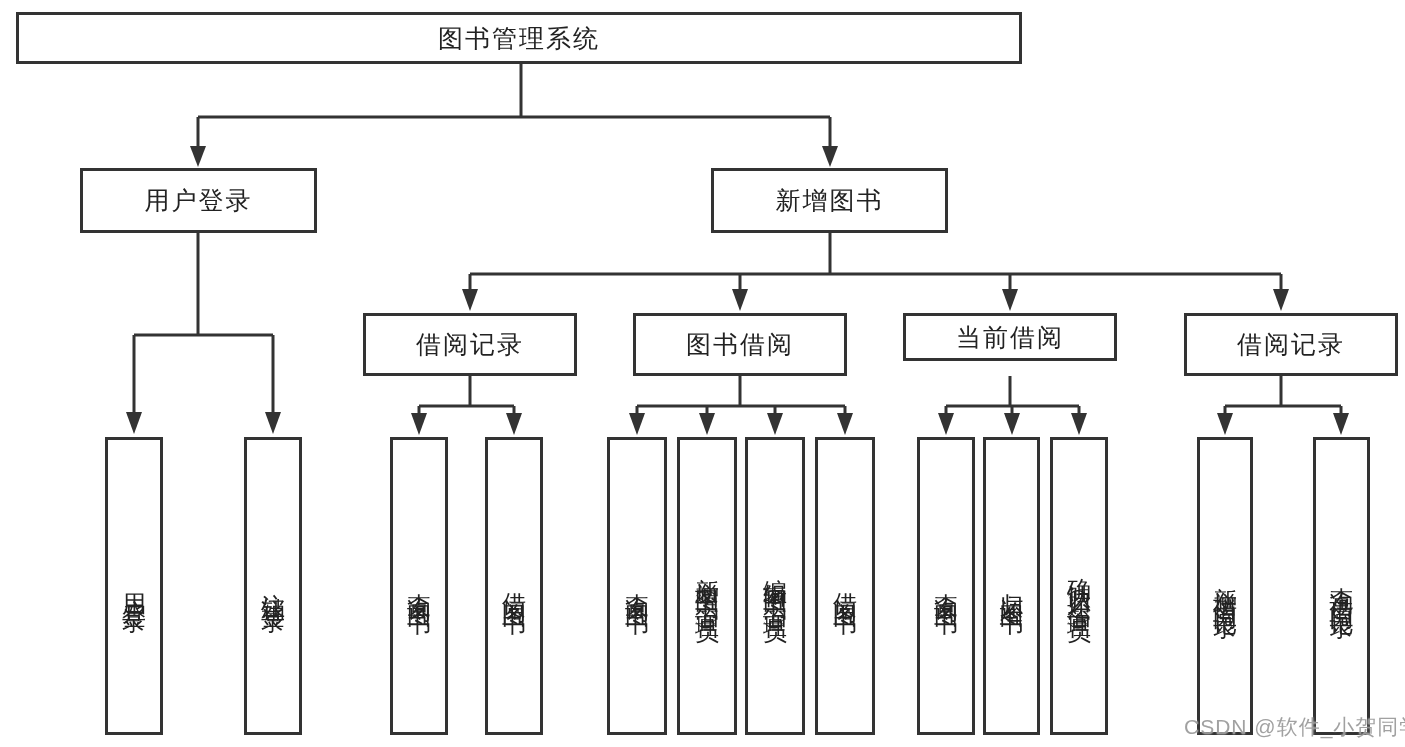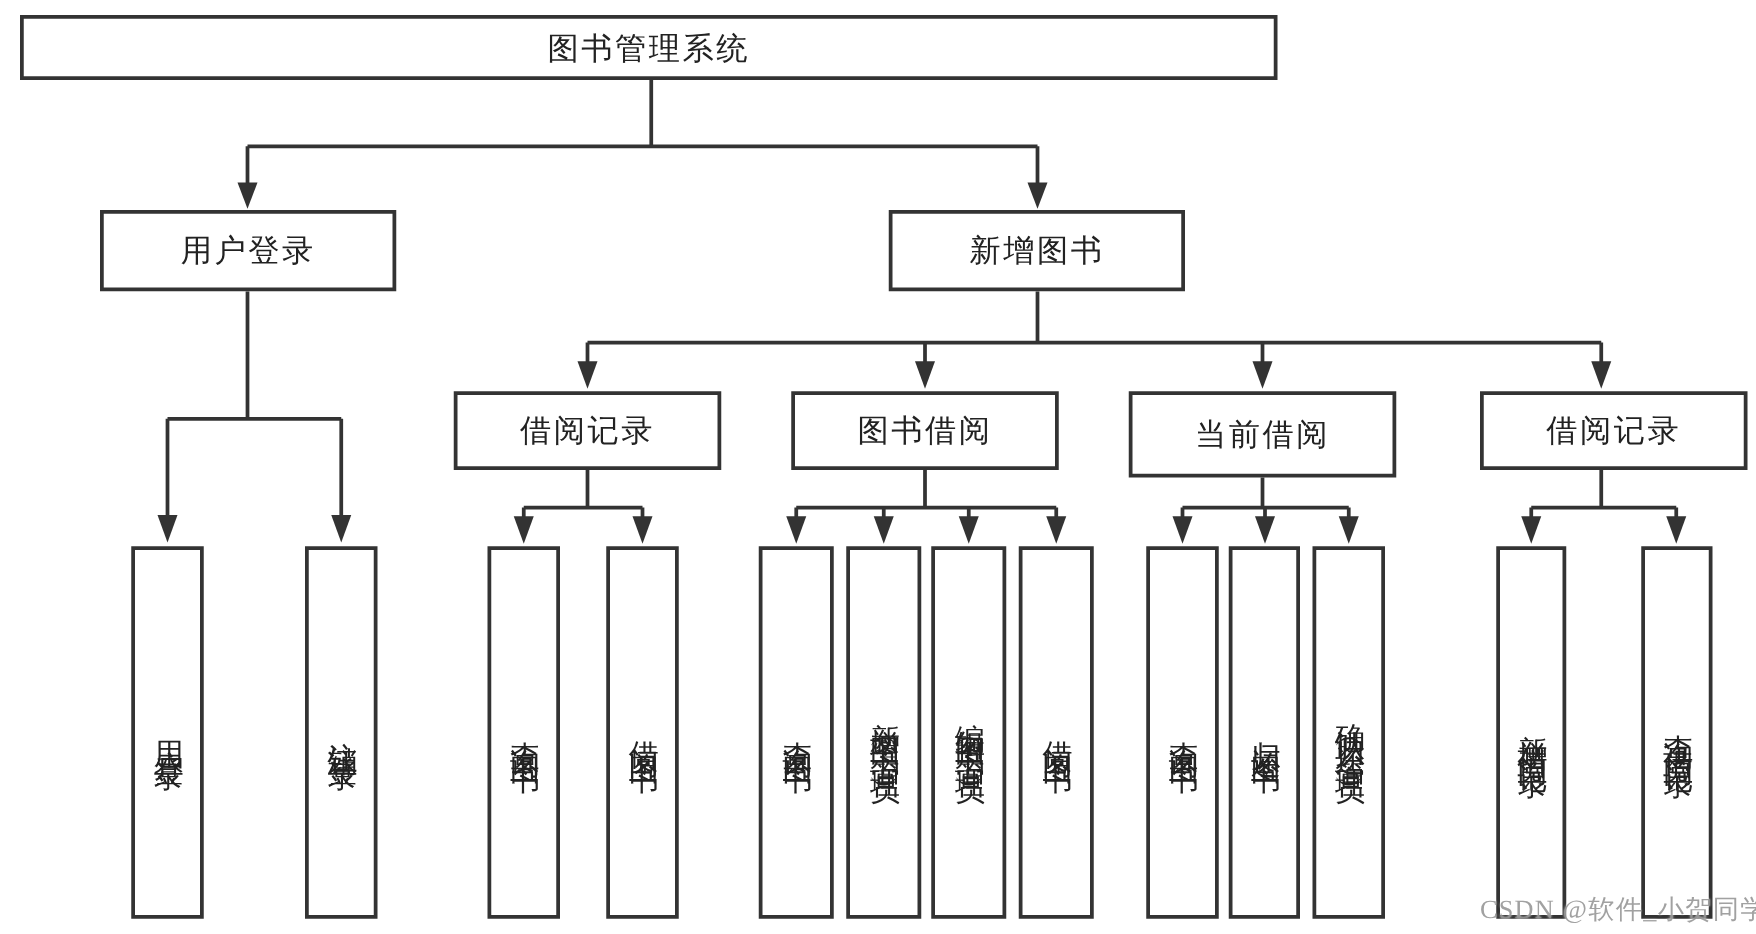--- a/index.html
+++ b/index.html
@@ -1,18 +1,18 @@
 <!DOCTYPE html>
 <html><head>
 <meta charset="utf-8">
 <style>
   html,body{margin:0;padding:0;background:#ffffff;}
   .stage{
     position:relative;width:1405px;height:747px;background:#ffffff;
-    font-family:Liberation Serif, serif;overflow:hidden;
+    font-family:Liberation Sans, sans-serif;overflow:hidden;
   }
   .connectors{position:absolute;left:0;top:0;}
   .box{
     position:absolute;box-sizing:border-box;background:#ffffff;
     border:3px solid #333333;color:#222222;
     display:flex;align-items:center;justify-content:center;
     white-space:nowrap;
   }
   .h-box{font-size:25px;letter-spacing:2px;}
   .v-box{
@@ -110,21 +110,21 @@
     </g>
   </svg>
 
   <div class="box h-box" style="left:16px;top:12px;width:1006px;height:52px">图书管理系统</div>
 
   <div class="box h-box" style="left:80px;top:168px;width:237px;height:65px">用户登录</div>
   <div class="box h-box" style="left:711px;top:168px;width:237px;height:65px">新增图书</div>
 
   <div class="box h-box" style="left:363px;top:313px;width:214px;height:63px">借阅记录</div>
   <div class="box h-box" style="left:633px;top:313px;width:214px;height:63px">图书借阅</div>
-  <div class="box h-box" style="left:903px;top:313px;width:214px;height:69px">当前借阅</div>
+  <div class="box h-box" style="left:903px;top:313px;width:214px;height:48px">当前借阅</div>
   <div class="box h-box" style="left:1184px;top:313px;width:214px;height:63px">借阅记录</div>
 
   <div class="box v-box" style="left:105px;top:437px;width:58px;height:298px">用户登录</div>
   <div class="box v-box" style="left:244px;top:437px;width:58px;height:298px">注销登录</div>
 
   <div class="box v-box" style="left:390px;top:437px;width:58px;height:298px">查询图书</div>
   <div class="box v-box" style="left:485px;top:437px;width:58px;height:298px">借阅图书</div>
 
   <div class="box v-box" style="left:607px;top:437px;width:60px;height:298px">查询图书</div>
   <div class="box v-box" style="left:677px;top:437px;width:60px;height:298px">新增图书（管理员）</div>

